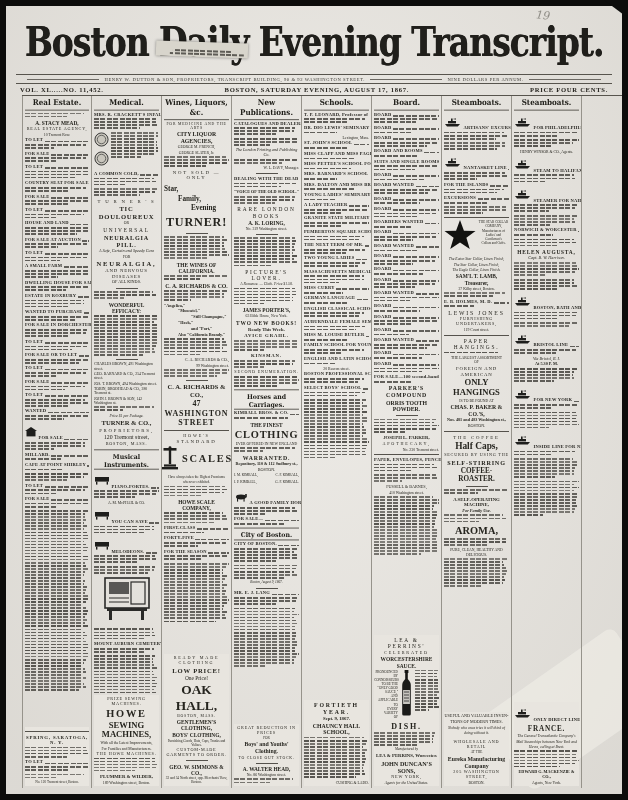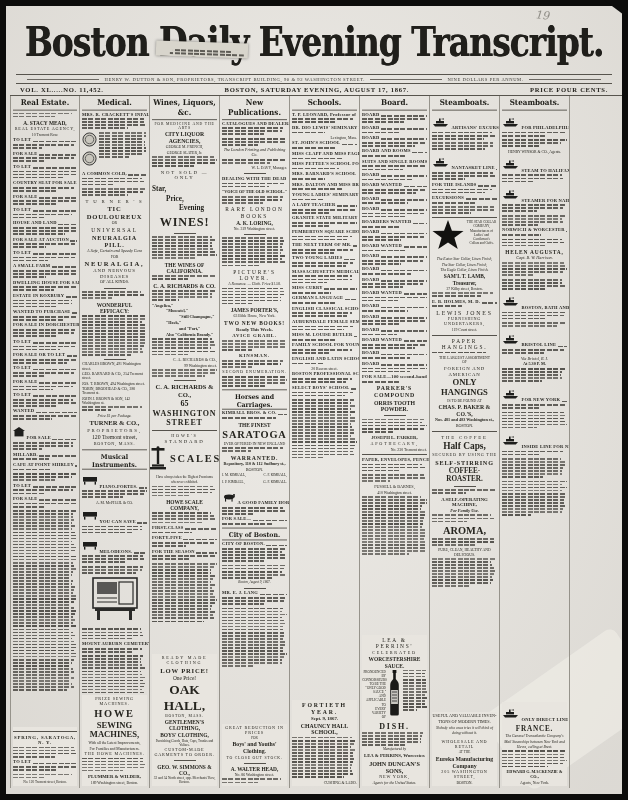--- a/index.html
+++ b/index.html
@@ -22,21 +22,21 @@
   #pastedlabel{position:absolute;left:150px;top:36px;width:92px;height:15px;background:#d8d5cc;
           box-shadow:0 0 3px rgba(0,0,0,.45);transform:rotate(182deg);padding:2px 4px;box-sizing:border-box;}
   #pastedlabel .dl{margin-bottom:1.6px;}
   .rule{border-top:1px solid #57544d;margin:0 10px;}
   #publine{display:flex;align-items:center;margin:2px 16px 1px;color:#3a3833;
           font:4.6px "Liberation Serif",serif;letter-spacing:.6px;white-space:nowrap;}
   .dashfill{flex:1;border-top:1px solid #6b6862;margin:0 5px;height:0;}
   #dateline{display:flex;justify-content:space-between;align-items:center;margin:2px 14px;
           font-family:"Liberation Serif",serif;font-weight:bold;font-size:6.6px;letter-spacing:.7px;color:#26241f;}
   
-  #cols{display:flex;margin-left:4px;border-top:1px solid #57544d;height:692px;}
+  #cols{display:flex;margin-left:16px;border-top:1px solid #57544d;height:692px;}
   .col{width:70px;box-sizing:border-box;border-right:1px solid #96938b;padding:0 2px;
        position:relative;overflow:hidden;height:100%;}
   .col:first-child{border-left:1px solid #96938b;}
   .colhead{font-family:"DejaVu Serif",serif;font-weight:bold;font-size:7.2px;text-align:center;
        padding:2px 0;border-bottom:1px solid #6b6862;margin-bottom:2.5px;transform:scaleY(1.1);color:#21201b;}
   .subhead{font-family:"DejaVu Serif",serif;font-weight:bold;font-size:6.2px;text-align:center;
        border-top:1px solid #6b6862;border-bottom:1px solid #6b6862;margin:3px 0 2.5px;padding:1.5px 0;
        transform:scaleY(1.08);color:#21201b;}
   .colbot{position:absolute;left:2px;right:2px;bottom:2px;background:#e8e5df;padding-top:2px;}
   
@@ -630,24 +630,24 @@
           <div class="ln c f35">GEORGE SLATER, Jr.</div>
           <div class="dp">
             <div class="dl" style="width: 94.7427%; opacity: 0.67;"></div>
             <div class="dl" style="width: 99.9318%; opacity: 0.7;"></div>
             <div class="dl" style="width: 97.7238%; opacity: 0.85;"></div>
             <div class="dl" style="width: 65.2853%; opacity: 0.81;"></div>
           </div>
           <div class="ln c f45 sp2">NOT SOLD — ONLY</div>
           <div style="height: 4px;"></div>
           <div class="ln b f7">Star,</div>
-          <div class="ln b f7 ind1">Price,</div>
+          <div class="ln b f7 ind1">Family,</div>
           <div class="ln b f7 ind2">Evening</div>
           <div style="height: 3px;"></div>
-          <div class="ln c b f12 sp">WINES!</div>
+          <div class="ln c b f12 sp">TURNER!</div>
           <div class="hrS"></div>
           <div class="dp">
             <div class="dl" style="width: 92.8114%; opacity: 0.7;"></div>
             <div class="dl" style="width: 98.9401%; opacity: 0.75;"></div>
             <div class="dl" style="width: 92.2476%; opacity: 0.74;"></div>
             <div class="dl" style="width: 93.0756%; opacity: 0.84;"></div>
             <div class="dl" style="width: 93.4395%; opacity: 0.63;"></div>
             <div class="dl" style="width: 97.0697%; opacity: 0.8;"></div>
             <div class="dl" style="width: 99.9%; opacity: 0.74;"></div>
             <div class="dl" style="width: 69.9651%; opacity: 0.64;"></div>
@@ -680,21 +680,21 @@
           </div>
           <div class="ln r f4">C. A. RICHARDS &amp; CO.,</div>
           <div class="ln r f35">99 Washington street.</div>
           <div class="dp">
             <div class="dl" style="width: 99.931%; opacity: 0.67;"></div>
             <div class="dl" style="width: 97.9062%; opacity: 0.65;"></div>
             <div class="dl" style="width: 81.6891%; opacity: 0.68;"></div>
           </div>
           <div class="hrS"></div>
           <div class="ln c b f65">C. A. RICHARDS &amp; CO.,</div>
-          <div class="ln c b f8">65</div>
+          <div class="ln c b f8">47</div>
           <div class="ln c b f8 sp">WASHINGTON STREET</div>
           <div class="hrF"></div>
           <div class="ln c f4 sp2">HOWE'S</div>
           <div class="ln c f45 sp2">STANDARD</div>
           <div class="flexrow" style="justify-content: center; align-items: center;">
             <span><svg width="20" height="24" viewBox="0 0 20 24">
                 <rect x="2" y="21" width="16" height="2.4" fill="#1e1e1c"></rect>
                 <rect x="4" y="18.4" width="12" height="2.2" fill="#1e1e1c"></rect>
                 <rect x="8.8" y="4" width="2.4" height="14" fill="#1e1e1c"></rect>
                 <rect x="3.5" y="2" width="13" height="2.6" fill="#1e1e1c"></rect>
@@ -866,21 +866,21 @@
           </div>
           <div class="subhead">Horses and Carriages.</div>
           <div class="dp">
             <div class="leadline">
               <span class="leadtx">KIMBALL BROS. &amp; CO.</span>
               <div class="dl"></div>
             </div>
             <div class="dl" style="width: 83.7939%;"></div>
           </div>
           <div class="ln c b f5">THE FINEST</div>
-          <div class="ln c b f10 sp">SARATOGA</div>
+          <div class="ln c b f10 sp">CLOTHING</div>
           <div class="ln c f35 u">EVER OFFERED IN NEW ENGLAND</div>
           <div class="dp">
             <div class="dl" style="width: 94.1866%; opacity: 0.74;"></div>
             <div class="dl" style="width: 44.9491%; opacity: 0.71;"></div>
           </div>
           <div class="ln c b f55 sp">WARRANTED.</div>
           <div class="ln c b f4">Repository, 110 &amp; 112 Sudbury st.,</div>
           <div class="ln c f4">BOSTON.</div>
           <div class="flexrow" style="justify-content: space-between;">
             <span class="ln f3">J. M. KIMBALL,</span>

